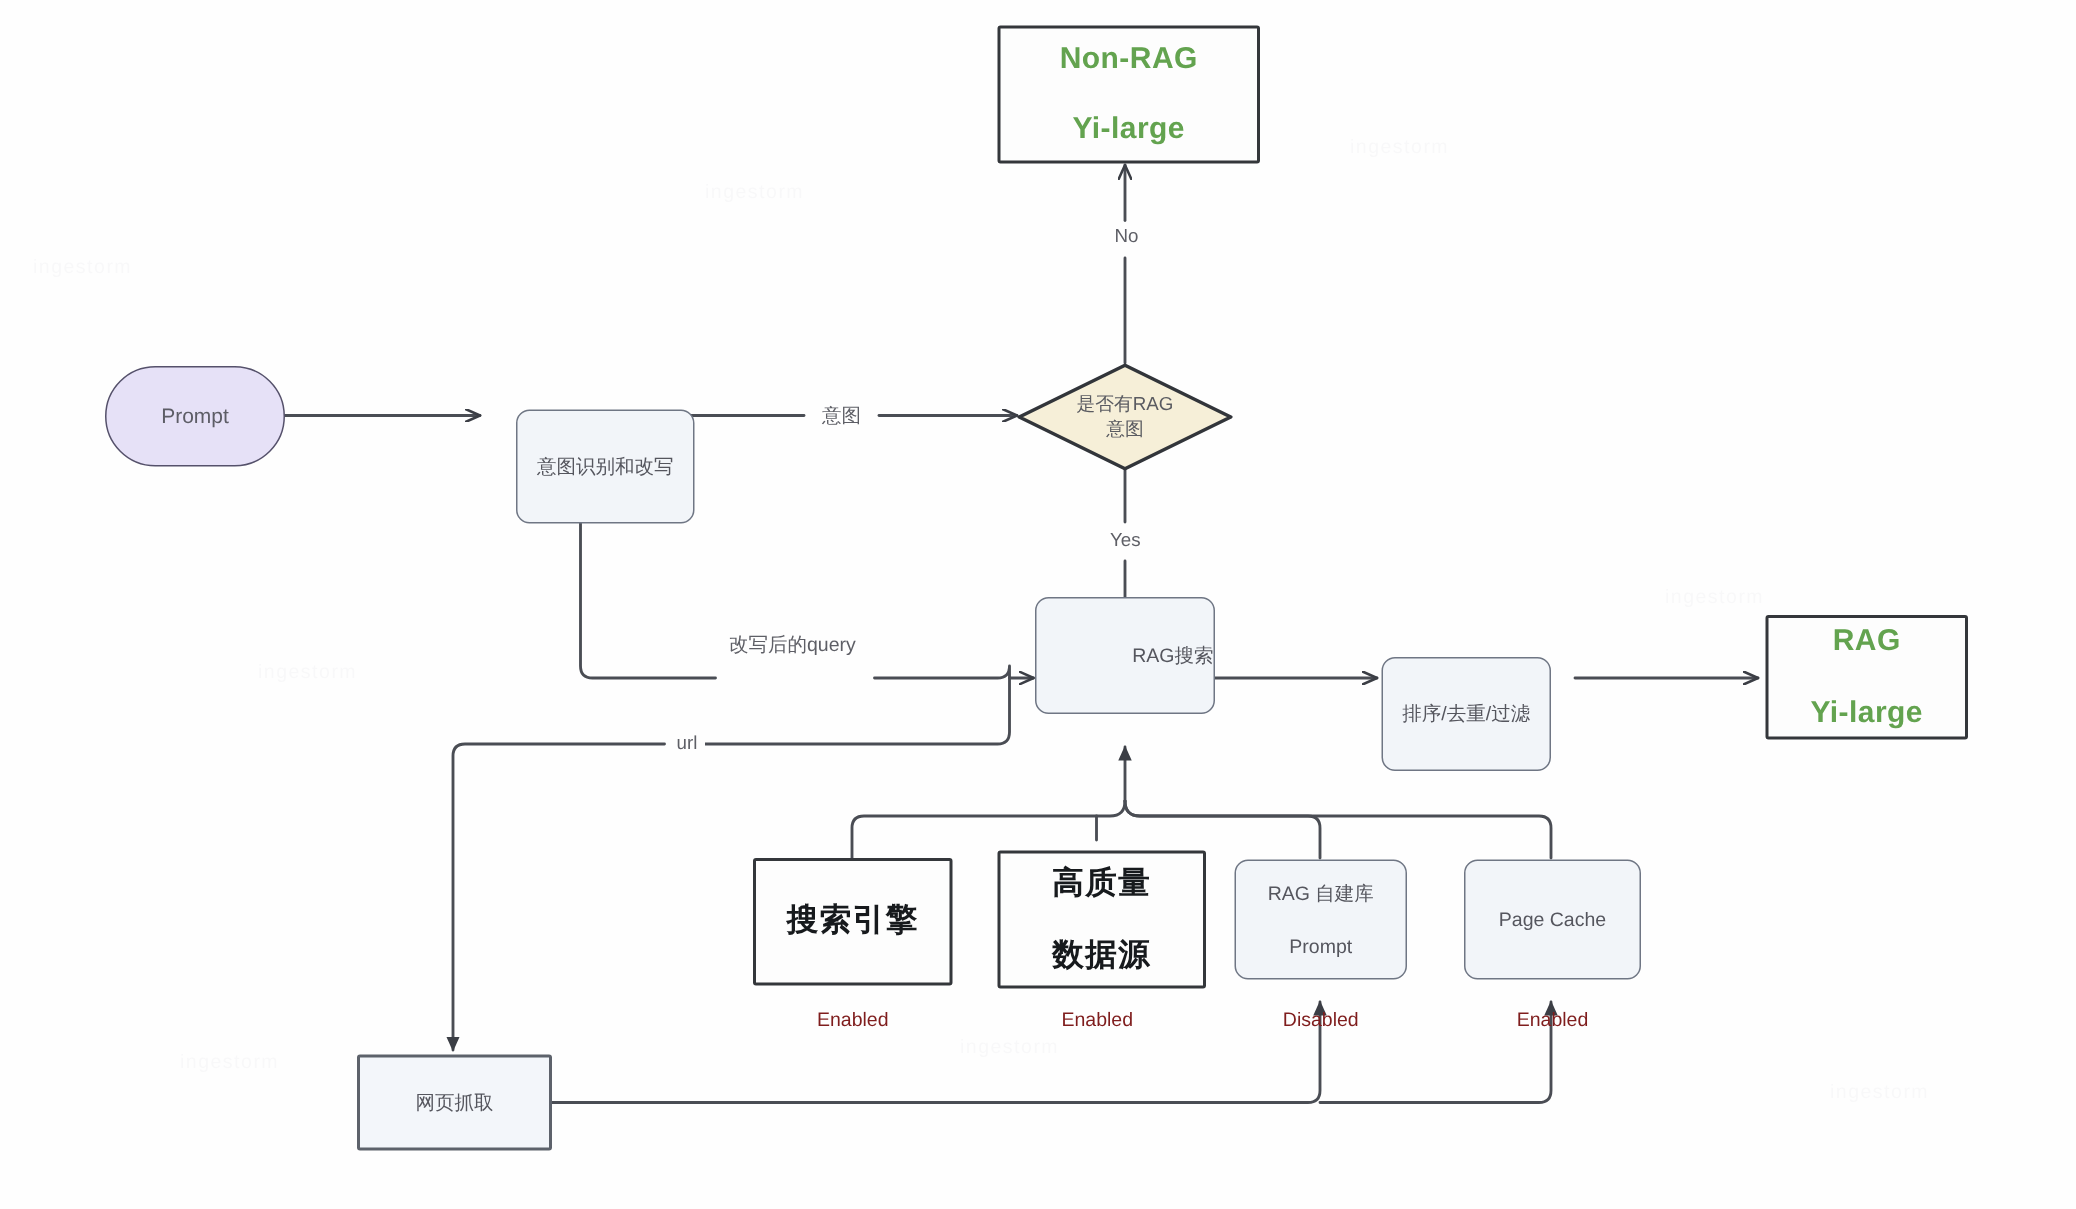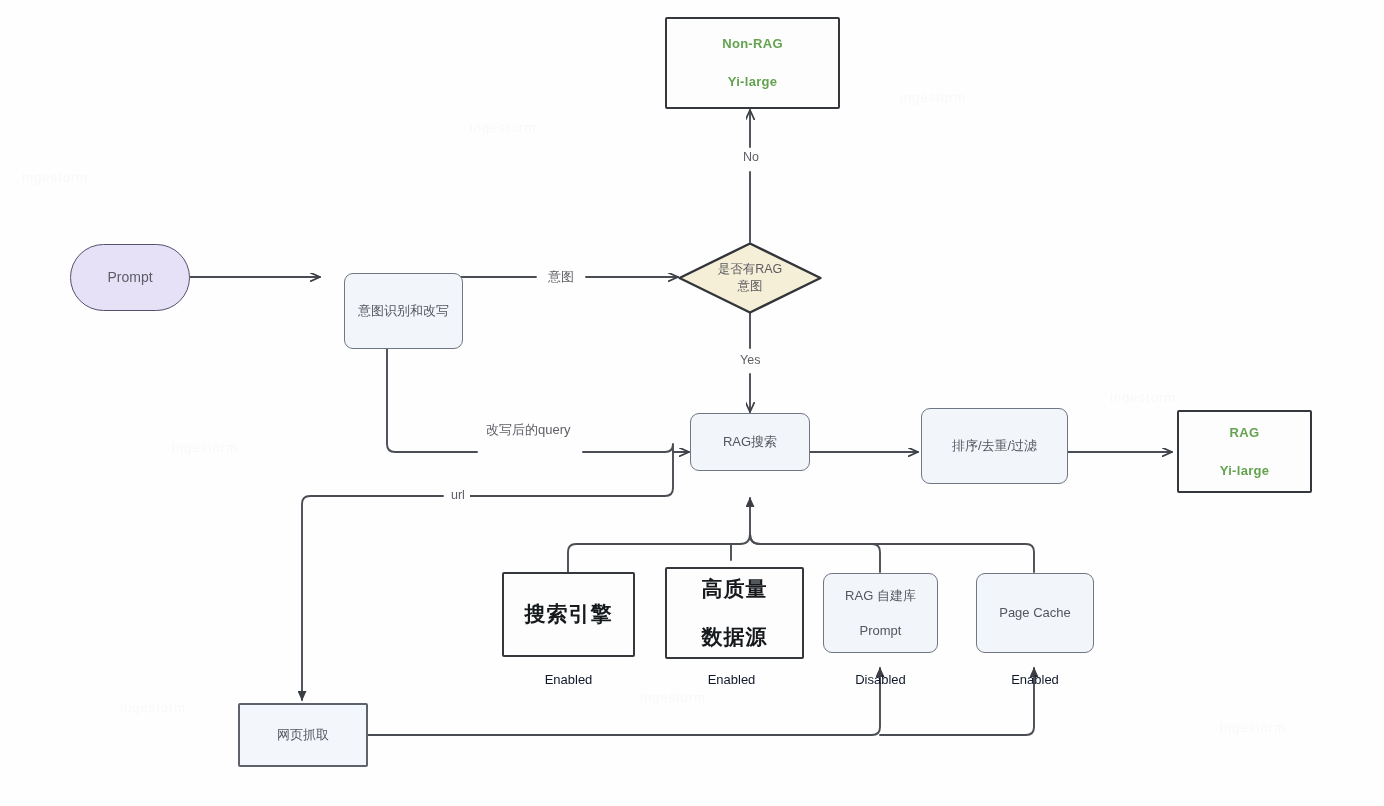--- a/index.html
+++ b/index.html
@@ -61,21 +61,21 @@
   .n-hard {
     background: #fdfdfd;
     border: 2.6px solid #34373b;
     border-radius: 2px;
     color: #1d1f22;
     font-size: 15px;
   }
   .n-hard.green .txt {
     color: #63a34f;
     font-weight: bold;
-    font-size: 13px;
+    font-size: 20px;
     letter-spacing: .3px;
   }
   .n-hard.cjk .txt {
     font-weight: bold;
     font-size: 21px;
     color: #171a1d;
     letter-spacing: 1px;
   }
 
   
@@ -117,21 +117,21 @@
     white-space: nowrap;
     background: #fefefe;
     padding: 0 5px;
     z-index: 4;
   }
   .elabel.cjk { font-size: 13px; }
 
   
   .status {
     position: absolute;
-    color: #0f172a;
+    color: #7f1d1d;
     font-size: 13px;
     white-space: nowrap;
     text-align: center;
     z-index: 4;
   }
 
   
   .wm {
     position: absolute;
     color: rgba(120,125,140,0.045);
@@ -219,25 +219,25 @@
     </div>
   </div>
 
   <div class="node n-hard green" style="left:665px; top:17px; width:175px; height:92px;">
     <span>
       <span class="txt">Non-RAG</span><br>
       <span class="txt">Yi-large</span>
     </span>
   </div>
 
-  <div class="node n-soft" style="left:690px; top:413px; width:120px; height:58px;">
+  <div class="node n-soft" style="left:690px; top:398px; width:120px; height:78px;justify-content:flex-end;">
     <span class="txt">RAG搜索</span>
   </div>
 
-  <div class="node n-soft" style="left:921px; top:408px; width:147px; height:76px;">
+  <div class="node n-soft" style="left:921px; top:438px; width:113px; height:76px;">
     <span class="txt">排序/去重/过滤</span>
   </div>
 
   <div class="node n-hard green" style="left:1177px; top:410px; width:135px; height:83px;">
     <span>
       <span class="txt">RAG</span><br>
       <span class="txt">Yi-large</span>
     </span>
   </div>
 

